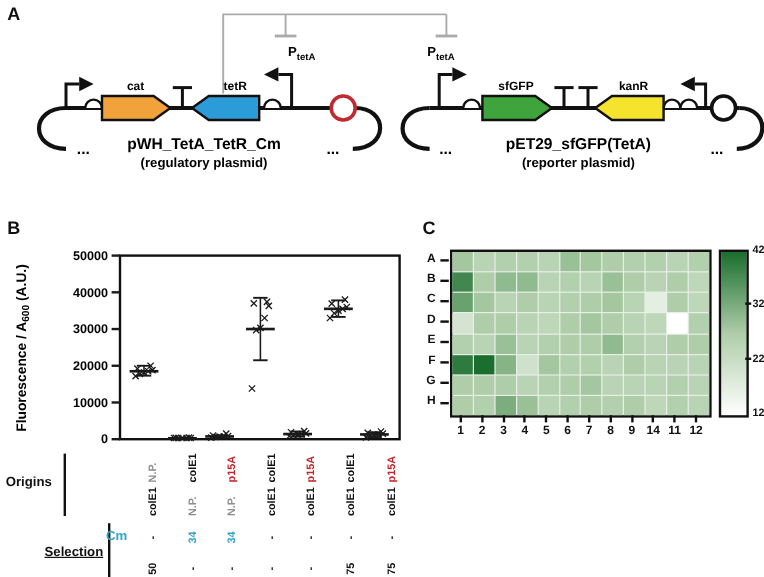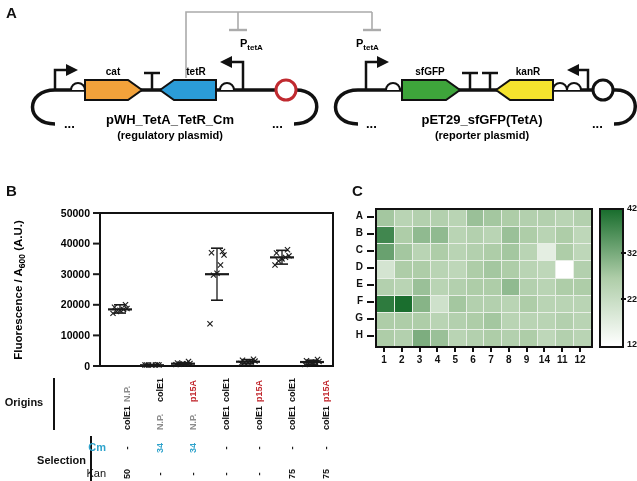--- a/index.html
+++ b/index.html
@@ -249,24 +249,23 @@
       <line x1="303.9" y1="178.198" x2="309.1" y2="183.398" stroke="#1a1a1a" stroke-width="1.1"></line>
       <line x1="303.9" y1="183.398" x2="309.1" y2="178.198" stroke="#1a1a1a" stroke-width="1.1"></line>
       <line x1="314.9" y1="176.97400000000002" x2="320.1" y2="182.174" stroke="#1a1a1a" stroke-width="1.1"></line>
       <line x1="314.9" y1="182.174" x2="320.1" y2="176.97400000000002" stroke="#1a1a1a" stroke-width="1.1"></line>
     </g>
 </svg>
 
 <div class="abs" style="left:0;top:180px;width:340px;height:301px;" id="tableB">
   <div class="tbl-label" style="left:0;top:216px;width:48px;text-align:center;">Origins</div>
   <div class="bracket" style="left:53px;top:198px;height:52px;"></div>
-  <div class="tbl-label" style="left:0;top:274px;width:86px;">Selection</div>
+  <div class="tbl-label" style="left:0;top:274px;width:86px;text-decoration:underline;">Selection</div>
   <div class="bracket" style="left:90px;top:256px;height:48px;"></div>
   <div class="tbl-label" style="left: 0px; top: 261px; width: 106px; color: rgb(47, 163, 204);" id="cm-row-label">Cm</div>
-  <div class="tbl-label" style="left:0;top:287px;width:106px;font-weight:normal;">Kan</div>
 <div class="rot" style="left: 105px; top: 193px; width: 44px; height: 14px; justify-content: flex-start; color: rgb(140, 140, 140);">N.P.</div>
     <div class="rot" style="left: 105px; top: 221px; width: 44px; height: 14px; justify-content: flex-start; color: rgb(17, 17, 17);">colE1</div>
     <div class="rot" style="left: 112px; top: 261px; width: 30px; height: 14px; justify-content: center; color: rgb(17, 17, 17);">-</div>
     <div class="rot" style="left: 112px; top: 287px; width: 30px; height: 14px; justify-content: center; color: rgb(17, 17, 17);">50</div>
     <div class="rot" style="left: 138px; top: 193px; width: 44px; height: 14px; justify-content: flex-start; color: rgb(17, 17, 17);">colE1</div>
     <div class="rot" style="left: 138px; top: 221px; width: 44px; height: 14px; justify-content: flex-start; color: rgb(140, 140, 140);">N.P.</div>
     <div class="rot" style="left: 145px; top: 261px; width: 30px; height: 14px; justify-content: center; color: rgb(47, 163, 204);">34</div>
     <div class="rot" style="left: 145px; top: 287px; width: 30px; height: 14px; justify-content: center; color: rgb(17, 17, 17);">-</div>
     <div class="rot" style="left: 171px; top: 193px; width: 44px; height: 14px; justify-content: flex-start; color: rgb(193, 39, 45);">p15A</div>
     <div class="rot" style="left: 171px; top: 221px; width: 44px; height: 14px; justify-content: flex-start; color: rgb(140, 140, 140);">N.P.</div>

